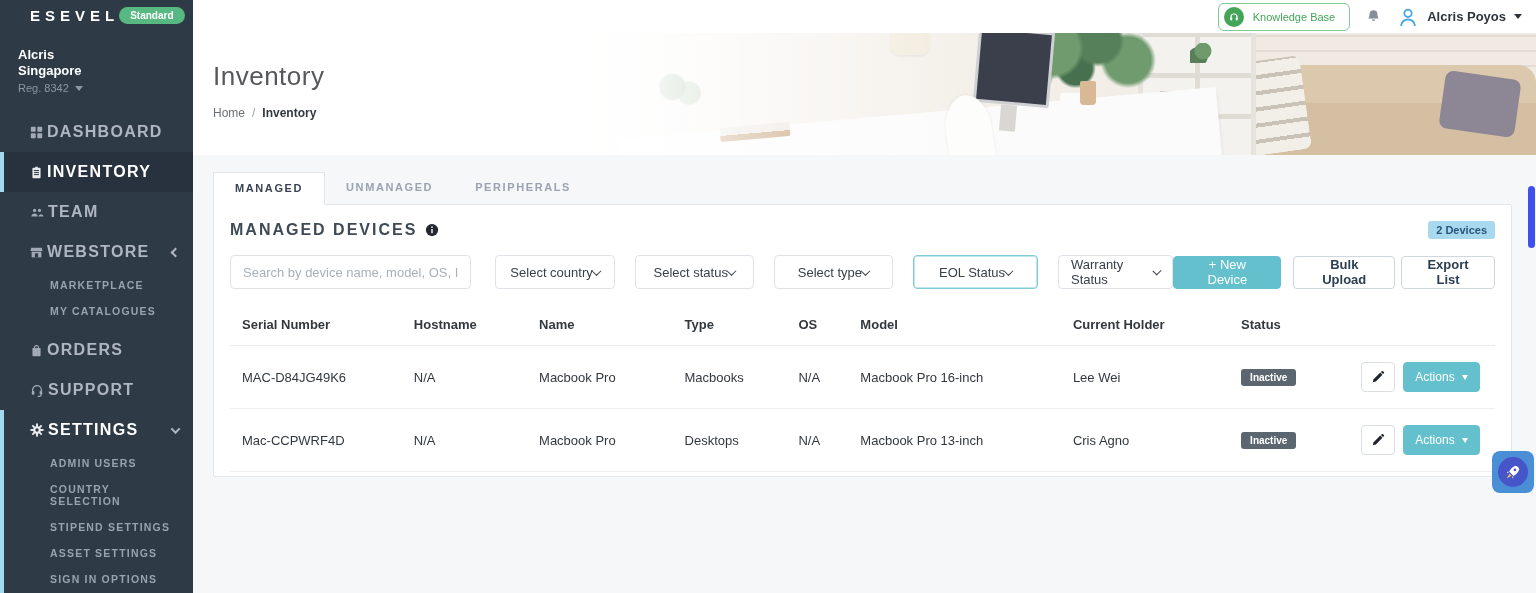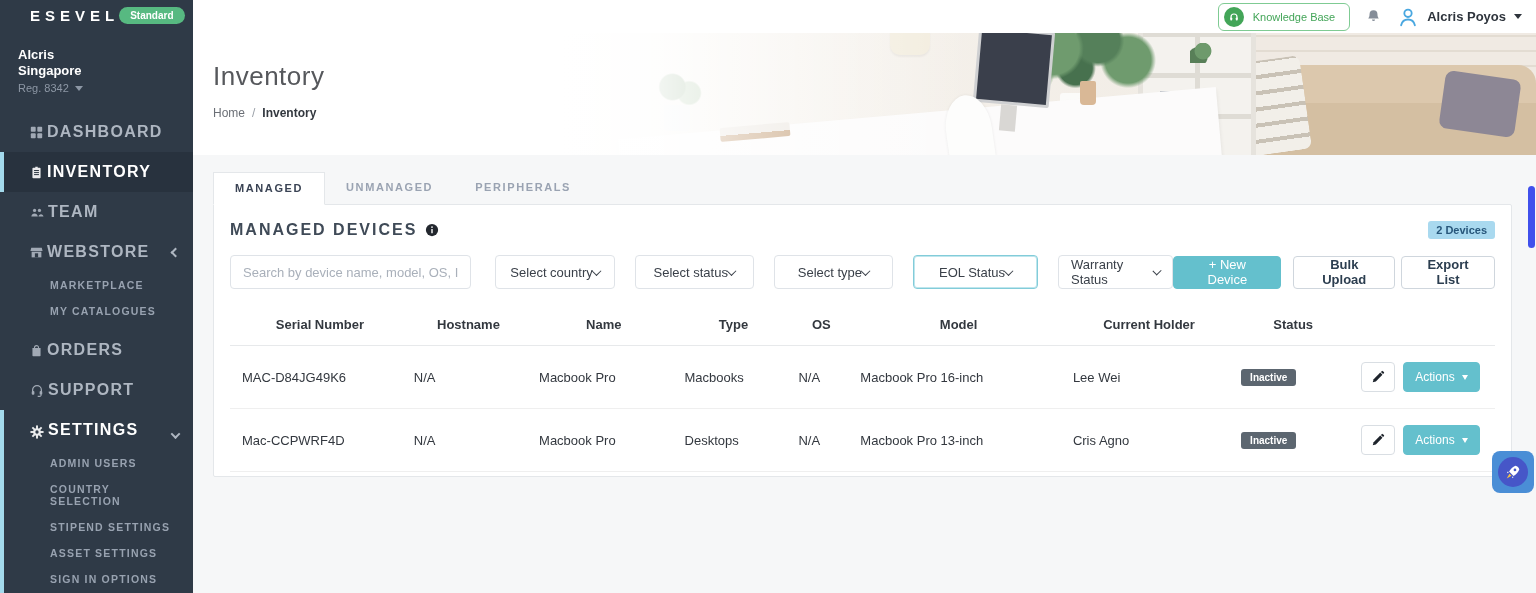--- a/index.html
+++ b/index.html
@@ -91,21 +91,21 @@
   .search-input::placeholder { color:#a9b0ba; }
   .sel { height:34px; border:1px solid #dfe3e8; border-radius:4px; background:#fff; display:flex; align-items:center; justify-content:center; padding:0 12px; font-size:13px; color:#3a4049; cursor:pointer; margin-right:20px; }
   .sel .sel-caret { width:7px; height:7px; border-right:1.8px solid #3a4049; border-bottom:1.8px solid #3a4049; transform:rotate(45deg) translate(-1px,-1px); }
   .sel.w1{width:122px;} .sel.w2{width:122px;} .sel.w3{width:122px;} .sel.w4{width:128px; border:1px solid #82ccd9; box-shadow:0 0 0 1px #bfe6ed inset;} .sel.w5{width:118px; margin-right:0;}
   .filters .gap { flex:1; }
   .btn { height:33px; border-radius:4px; font-size:13px; cursor:pointer; font-family:inherit; }
   .btn-teal { background:#64c0cd; color:#fff; border:1px solid #64c0cd; padding:0 14px; margin-right:6px; }
   .btn-ghost { background:#fff; color:#2c3e50; border:1px solid #cfd6dd; padding:0 13px; font-weight:600; margin-left:6px; }
 
   table { width:100%; border-collapse:collapse; margin-top:14px; }
-  th { text-align:center; font-size:13px; font-weight:700; color:#33383f; padding:14px 8px 13px; border-bottom:1px solid #e7e9eb; }
+  th { text-align:left; font-size:13px; font-weight:700; color:#33383f; padding:14px 8px 13px; border-bottom:1px solid #e7e9eb; }
   th:first-child, td:first-child { padding-left:12px; }
   td { font-size:13px; color:#33383f; padding:16px 8px; border-bottom:1px solid #efefef; }
   .status-badge { background:#5c6670; color:#fff; font-size:10px; font-weight:700; padding:3px 9px; border-radius:3px; display:inline-block; }
   .row-actions { display:flex; align-items:center; gap:8px; }
   .edit-btn { width:34px; height:30px; background:#fff; border:1px solid #d9dee3; border-radius:4px; display:flex; align-items:center; justify-content:center; cursor:pointer; }
   .actions-btn { height:30px; background:#64c0cd; border:1px solid #64c0cd; border-radius:4px; color:#fff; font-size:12px; padding:0 11px; display:flex; align-items:center; gap:7px; cursor:pointer; font-family:inherit; }
   .actions-btn .tri { border-top-color:#fff; border-left-width:3.5px; border-right-width:3.5px; }
 
   
   .scroll-thumb { position:absolute; right:1px; top:186px; width:7px; height:62px; background:#4050ec; border-radius:4px; cursor:pointer; z-index:9; }
@@ -177,21 +177,21 @@
     <div class="nav-item">
       <svg width="14" height="14" viewBox="0 0 16 16">
           <path d="M3 10V8a5 5 0 0 1 10 0v2" fill="none" stroke="currentColor" stroke-width="1.4"></path>
           <rect x="2" y="9" width="3" height="4.5" rx="1.2" fill="currentColor"></rect>
           <rect x="11" y="9" width="3" height="4.5" rx="1.2" fill="currentColor"></rect>
           <path d="M12.8 13v.5a1.8 1.8 0 0 1-1.8 1.8H8.8" fill="none" stroke="currentColor" stroke-width="1.2"></path>
         </svg>
       <span>SUPPORT</span>
     </div>
     <div class="settings-group">
-      <div class="nav-item" style="color:#fff;align-items:flex-end;">
+      <div class="nav-item" style="color:#fff;">
         <svg width="14" height="14" viewBox="0 0 16 16">
             <g fill="currentColor">
               <rect x="6.9" y="0.5" width="2.2" height="15"></rect>
               <rect x="0.5" y="6.9" width="15" height="2.2"></rect>
               <rect x="6.9" y="0.5" width="2.2" height="15" transform="rotate(45 8 8)"></rect>
               <rect x="6.9" y="0.5" width="2.2" height="15" transform="rotate(-45 8 8)"></rect>
               <circle cx="8" cy="8" r="4.4"></circle>
             </g>
             <circle cx="8" cy="8" r="1.9" fill="#2f3a47"></circle>
           </svg>

